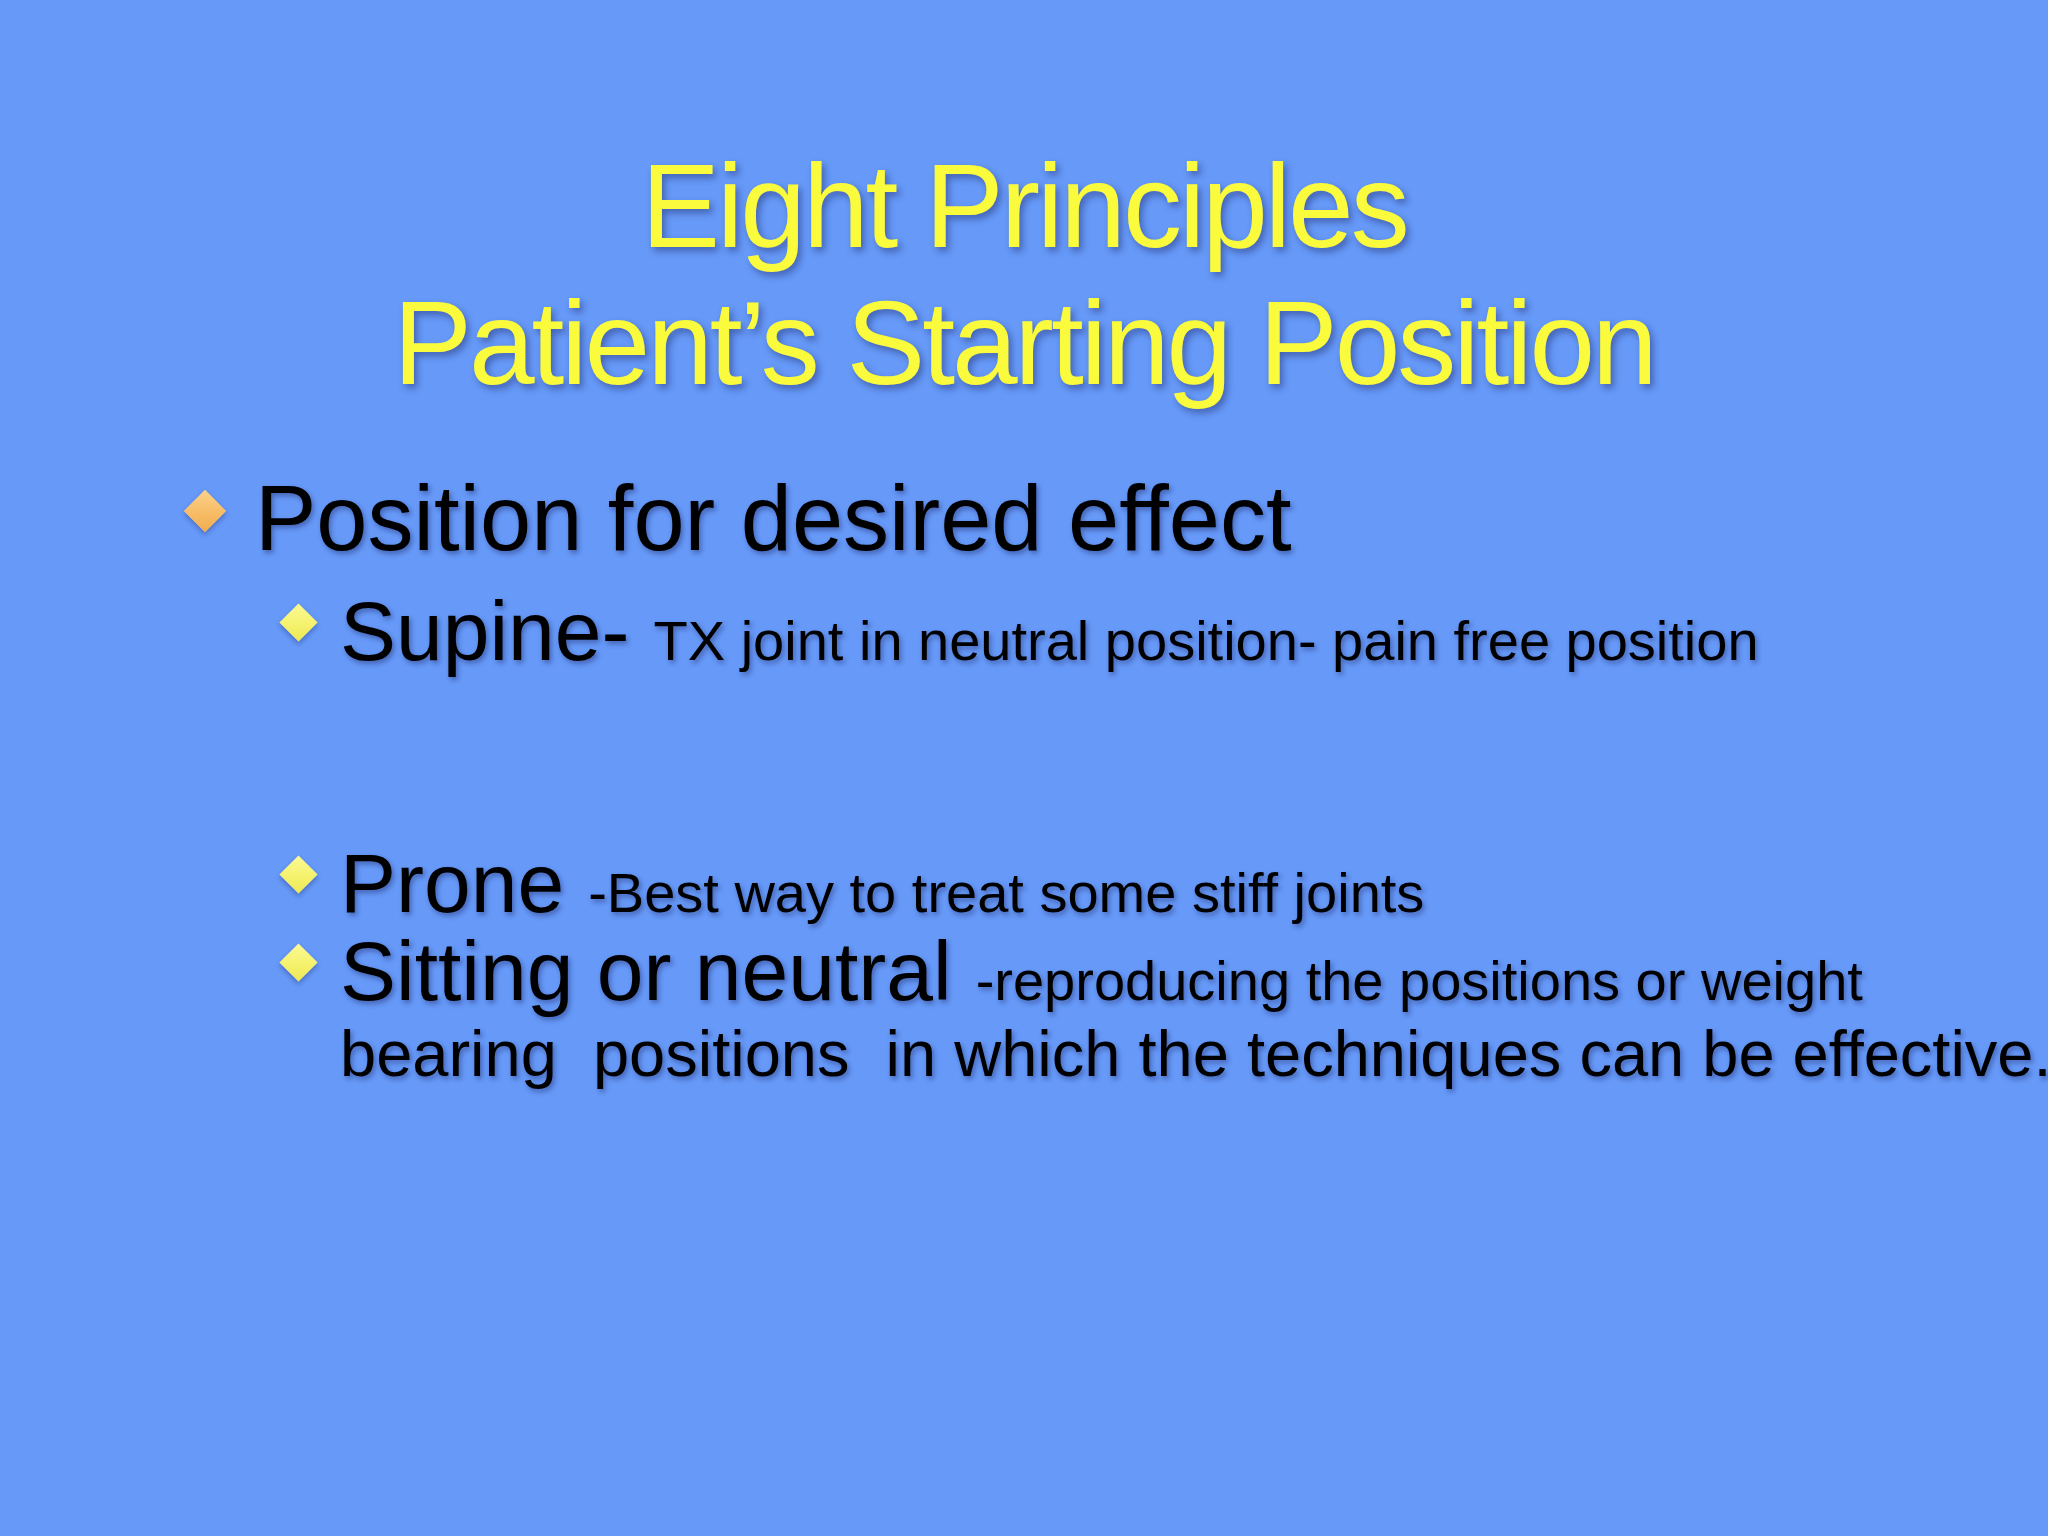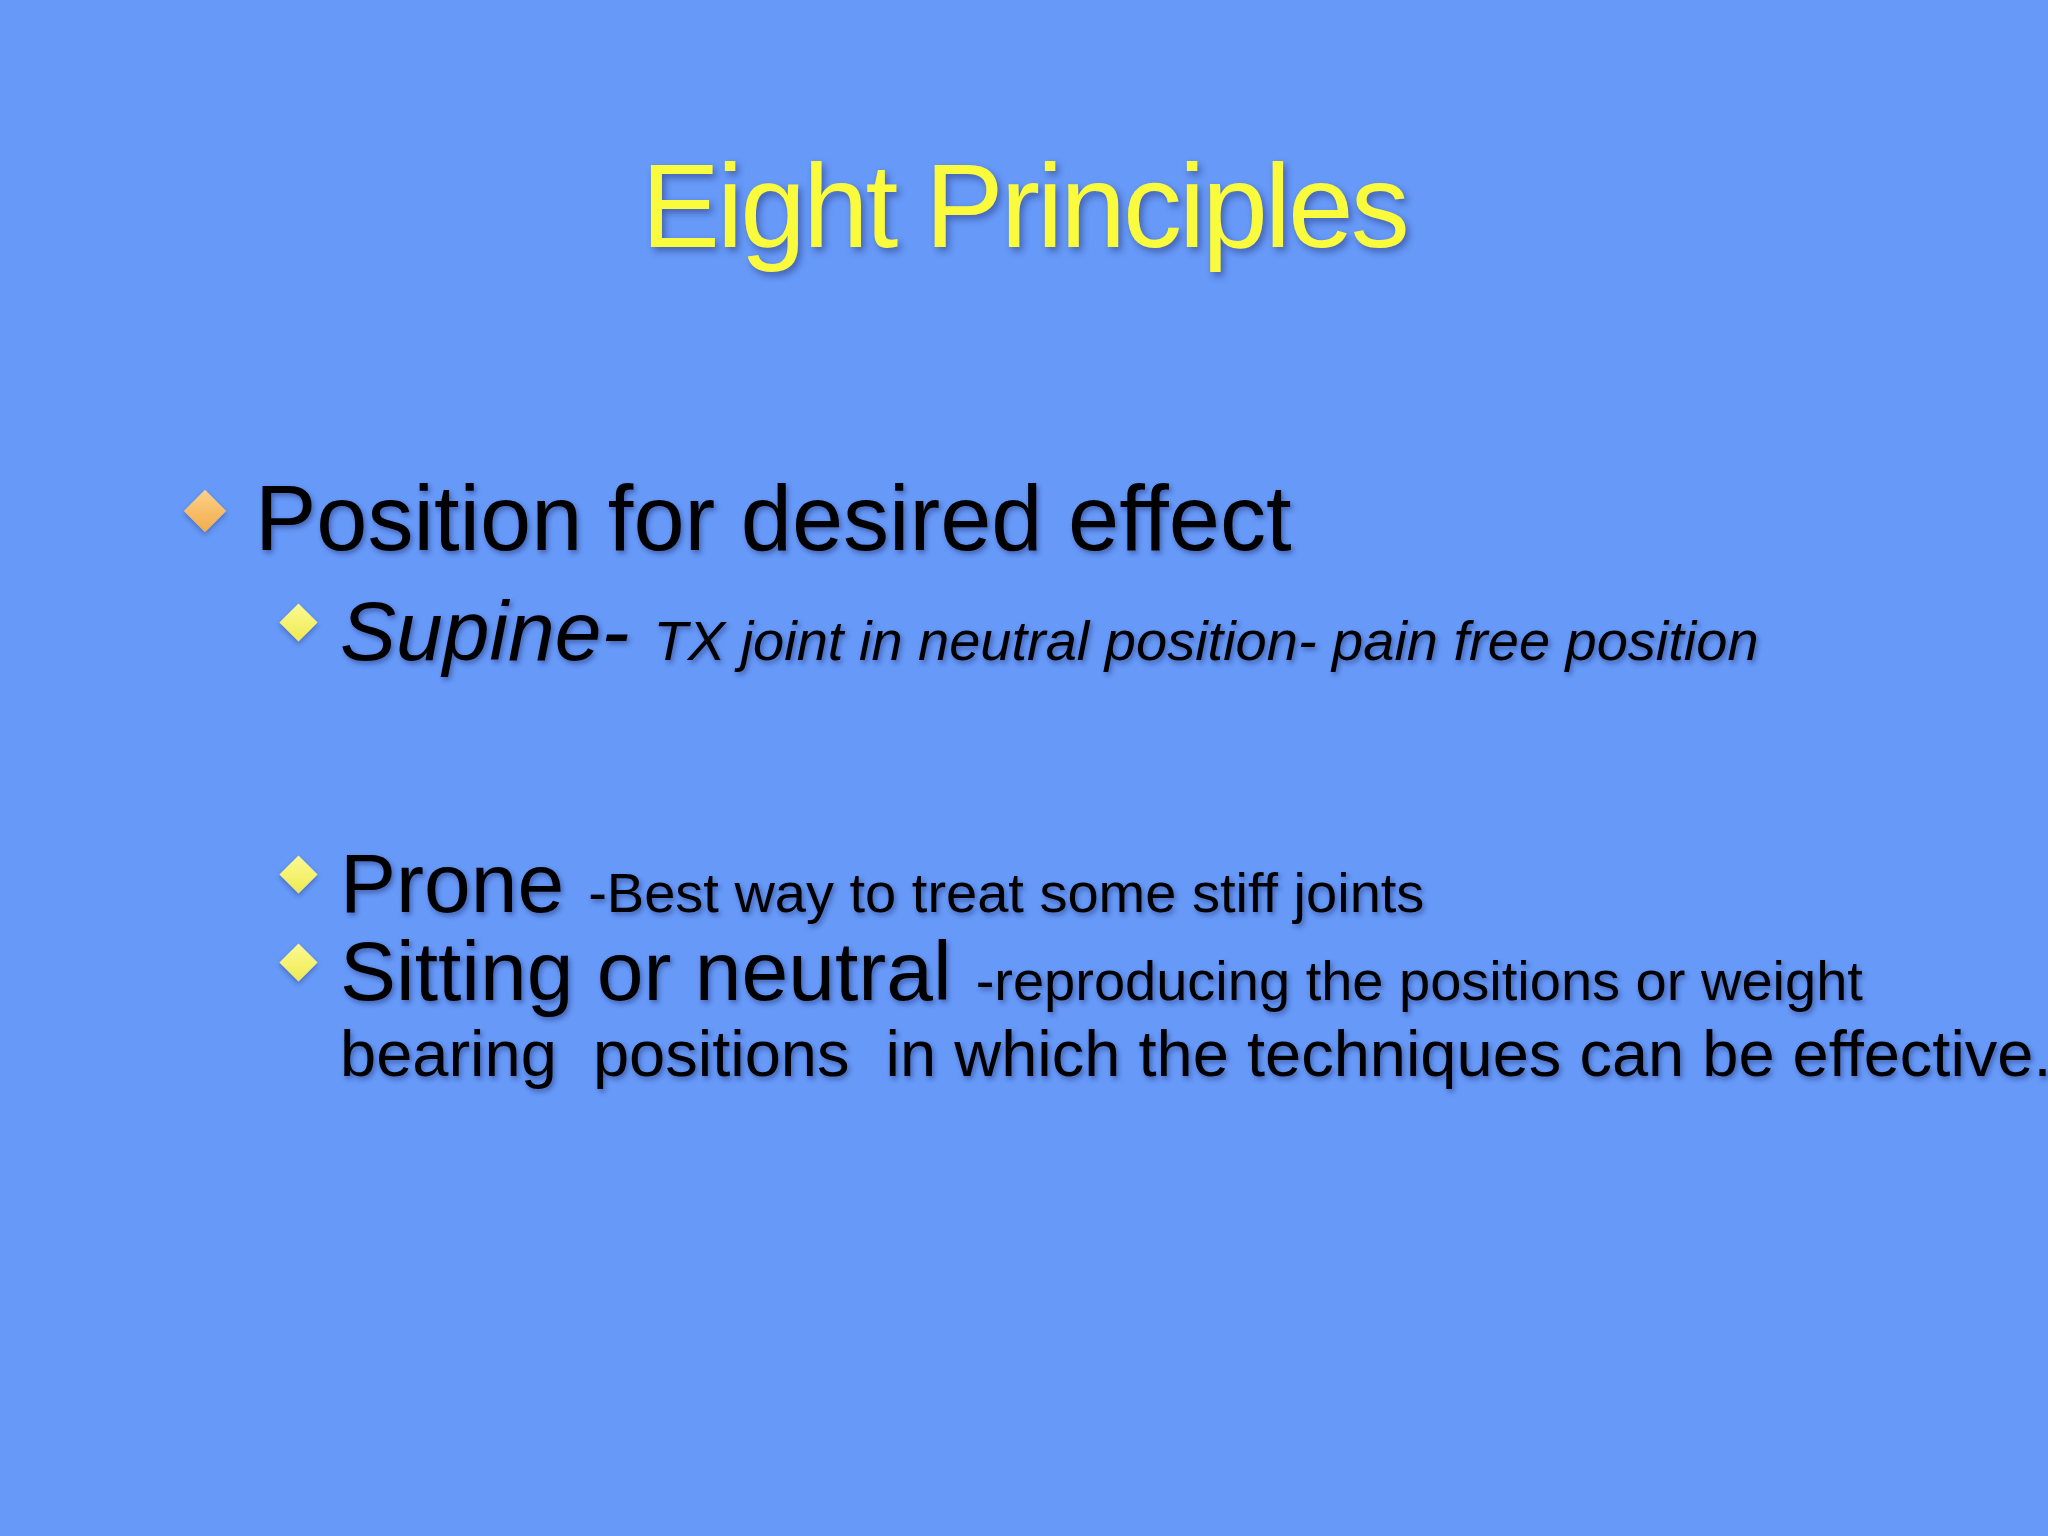--- a/index.html
+++ b/index.html
@@ -37,21 +37,21 @@
     font-size: 92px;
     line-height: 1.0;
     margin-top: 20px;
   }
   .l2 {
     left: 285px;
     padding-left: 55px;
     font-size: 84px;
     line-height: 1.05;
   }
-  .r1 { top: 587px; font-style: italic; }
+  .r1 { top: 587px; }
   .r2 { top: 702px; }
   .r3 { top: 817px; margin-top: 22px; }
   .r4 { top: 927px; }
   .detail {
     font-size: 56px;
     margin-left: 24px;
   }
   .detail2 {
     display: block;
     font-size: 65px;
@@ -75,20 +75,21 @@
     background: linear-gradient(135deg, #FBF995 0%, #F5F26E 55%, #EDE854 100%);
   }
 </style>
 </head>
 <body>
 
 <div class="slide">
 
   <div class="title">
     <div>Eight Principles</div>
+    <div>Patient’s Starting Position</div>
   </div>
 
   <div class="b l1">
     <span class="diamond d1"></span>
     <span>Position for desired effect</span>
   </div>
 
   <div class="b l2 r1">
     <span class="diamond d2"></span>
     <span class="lead">Supine-</span><span class="detail">TX joint in neutral position- pain free position</span>

